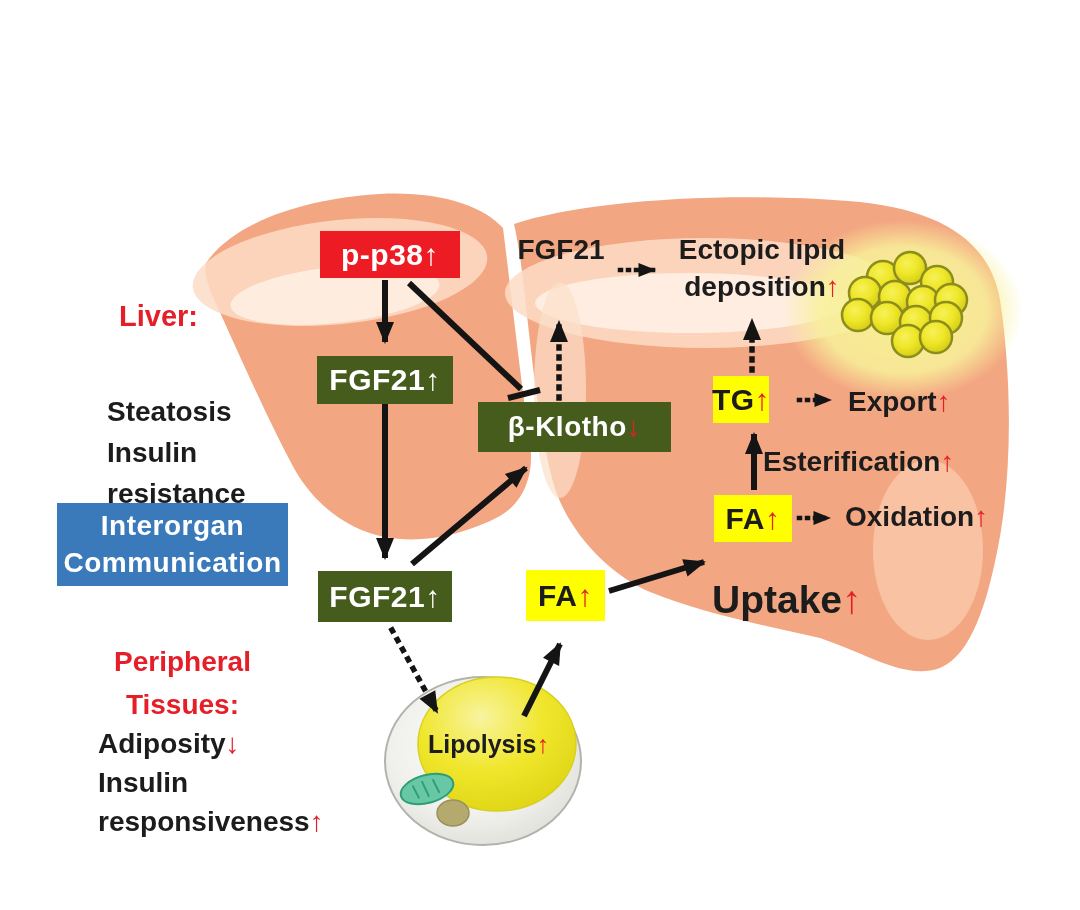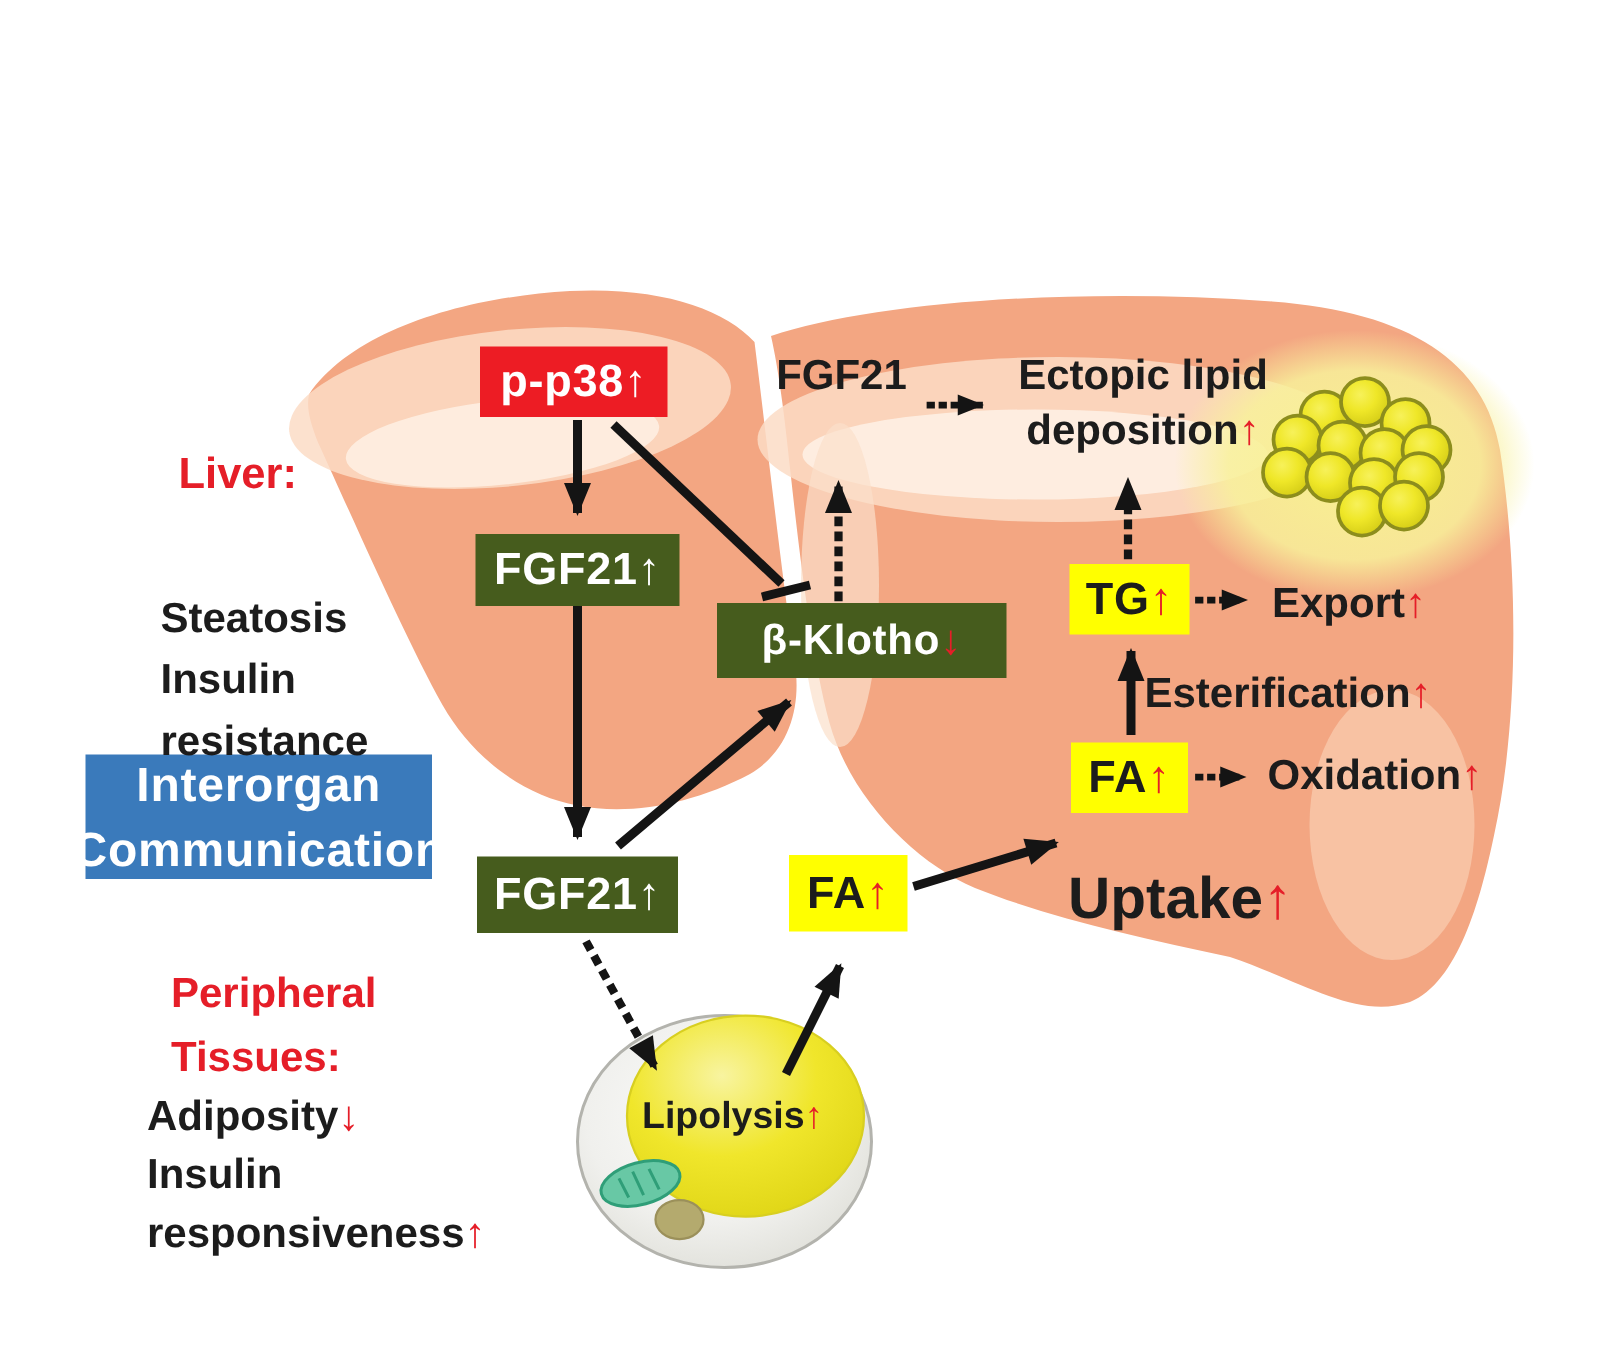--- a/index.html
+++ b/index.html
@@ -10,27 +10,27 @@
   }
   html,body{margin:0;padding:0;background:#fff;}
   #stage{position:relative;width:1080px;height:910px;background:var(--bg);overflow:hidden;
          font-family:"Liberation Sans","DejaVu Sans",sans-serif;font-weight:bold;}
   #bg{position:absolute;left:0;top:0;}
   .node{position:absolute;display:flex;align-items:center;justify-content:center;
         font-size:30px;letter-spacing:.5px;white-space:nowrap;z-index:3;}
   .node.red{background:var(--red-box);color:var(--white);}
   .node.green{background:var(--green-box);color:var(--white);}
   .node.yellow{background:var(--yellow-box);color:var(--ink);}
-  .node.blue{background:var(--blue-box);color:var(--white);font-size:32px;line-height:1.32;text-align:center;}
+  .node.blue{background:var(--blue-box);color:var(--white);font-size:28px;line-height:1.32;text-align:center;}
   .lbl{position:absolute;white-space:nowrap;color:var(--ink);font-size:28px;z-index:3;}
   .lbl.red{color:var(--accent-red);margin-left:16px;}
   .lbl.center{text-align:center;white-space:normal;}
   .arrow-red{color:var(--accent-red);}
   .arrow-white{color:var(--white);}
-  .lh41{line-height:41px;margin-top:44px;} .lh39{line-height:39px;} .lh43{line-height:43px;} .lh37{line-height:37px;}
+  .lh41{line-height:41px;margin-top:44px;} .lh39{line-height:39px;} .lh43{line-height:43px;text-align:center;} .lh37{line-height:37px;}
 </style>
 </head>
 <body>
 
 <div id="stage">
 
   <svg id="bg" width="1080" height="910" viewBox="0 0 1080 910">
     <defs>
       <marker id="ah" markerUnits="userSpaceOnUse" markerWidth="24" markerHeight="20" refX="21" refY="10" orient="auto">
         <path d="M1,1 L23,10 L1,19 Z" fill="#141414"></path>
@@ -130,37 +130,37 @@
     <g stroke="var(--arrow)" fill="none" stroke-linecap="square">
       <path d="M559,398 L559,322" stroke-width="5.5" stroke-dasharray="1 9" marker-end="url(#ah)"></path>
       <path d="M752,370 L752,320" stroke-width="5.5" stroke-dasharray="1 9" marker-end="url(#ah)"></path>
       <path d="M620,270 L654,270" stroke-width="4.5" stroke-dasharray="1 7" marker-end="url(#ahs)"></path>
       <path d="M799,400 L830,400" stroke-width="4.5" stroke-dasharray="1 7" marker-end="url(#ahs)"></path>
       <path d="M799,518 L829,518" stroke-width="4.5" stroke-dasharray="1 7" marker-end="url(#ahs)"></path>
       <path d="M392,630 L437,712" stroke-width="5.5" stroke-dasharray="1 10" marker-end="url(#ah)"></path>
     </g>
   </svg>
 
-  <div class="node red" style="left:320px;top:231px;width:125px;height:47px">
+  <div class="node red" style="left:320px;top:231px;width:140px;height:47px">
     <span>p-p38</span>
       <span class="arrow-white">↑</span>
   </div>
   <div class="node green" style="left:317px;top:356px;width:136px;height:48px">
     <span>FGF21</span>
       <span class="arrow-white">↑</span>
   </div>
   <div class="node green" style="left:478px;top:402px;width:193px;height:50px;font-size:28px">
     <span>β-Klotho</span>
       <span class="arrow-red">↓</span>
   </div>
   <div class="node green" style="left:318px;top:571px;width:134px;height:51px">
     <span>FGF21</span>
       <span class="arrow-white">↑</span>
   </div>
-  <div class="node yellow" style="left:713px;top:376px;width:80px;height:47px">
+  <div class="node yellow" style="left:713px;top:376px;width:56px;height:47px">
     <span>TG</span>
       <span class="arrow-red">↑</span>
   </div>
   <div class="node yellow" style="left:714px;top:495px;width:78px;height:47px">
     <span>FA</span>
       <span class="arrow-red">↑</span>
   </div>
   <div class="node yellow" style="left:526px;top:570px;width:79px;height:51px">
     <span>FA</span>
       <span class="arrow-red">↑</span>

